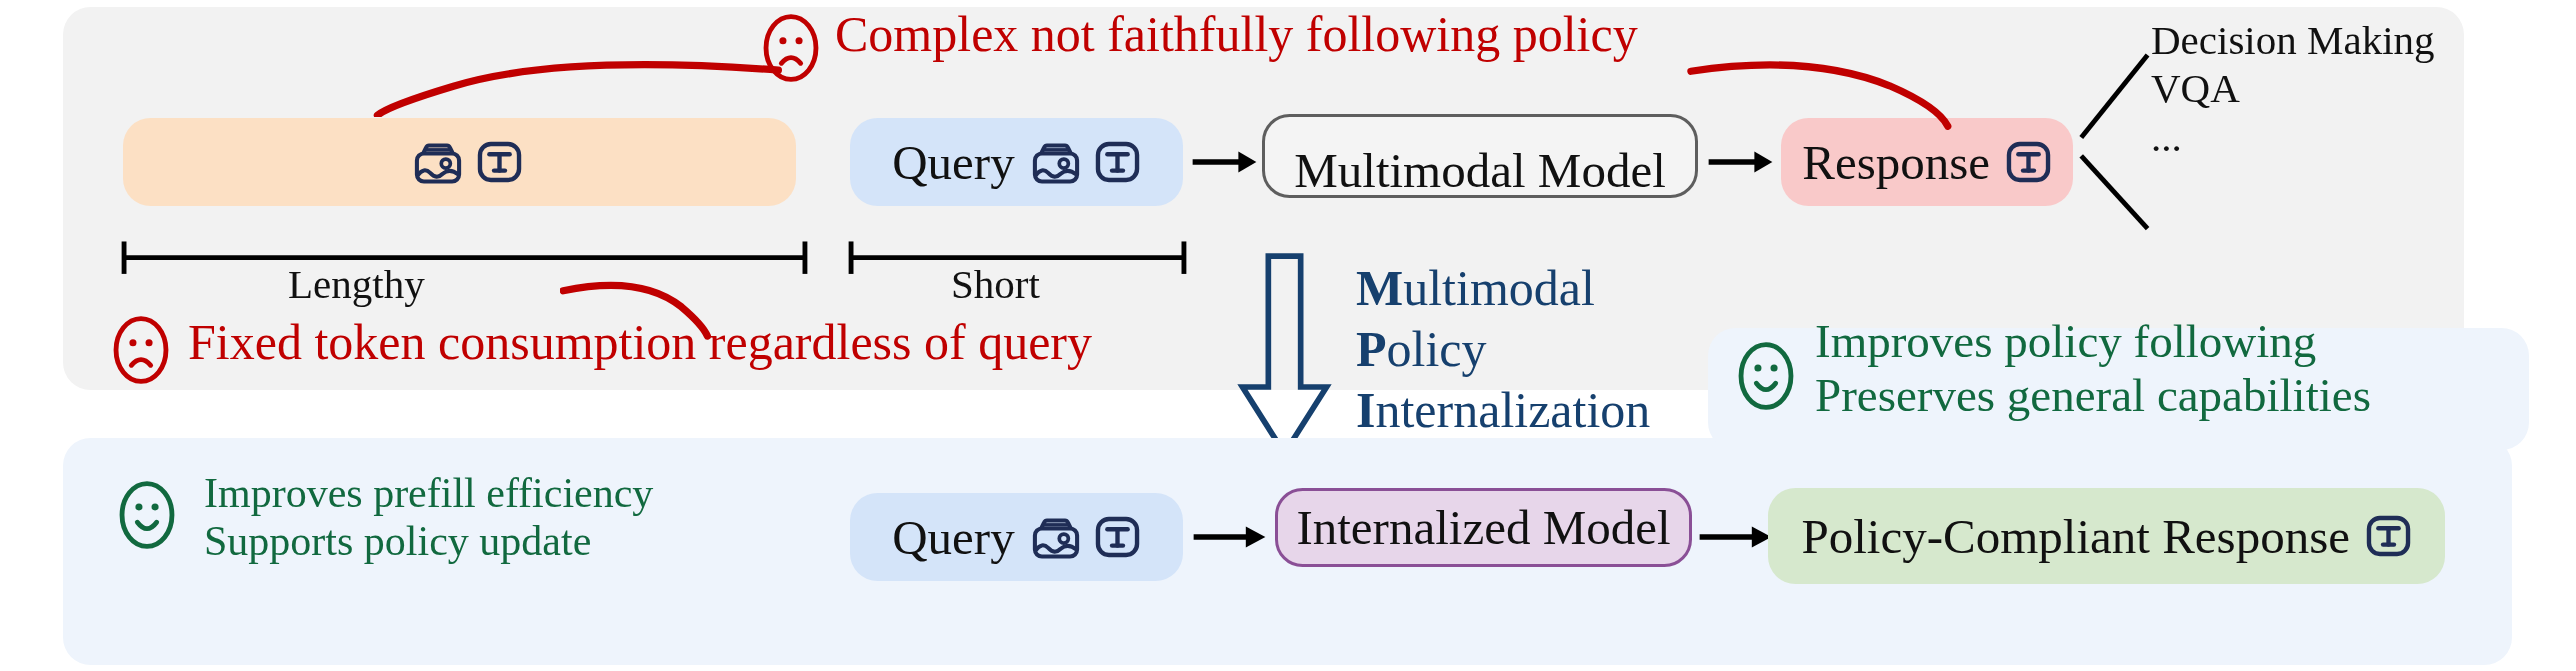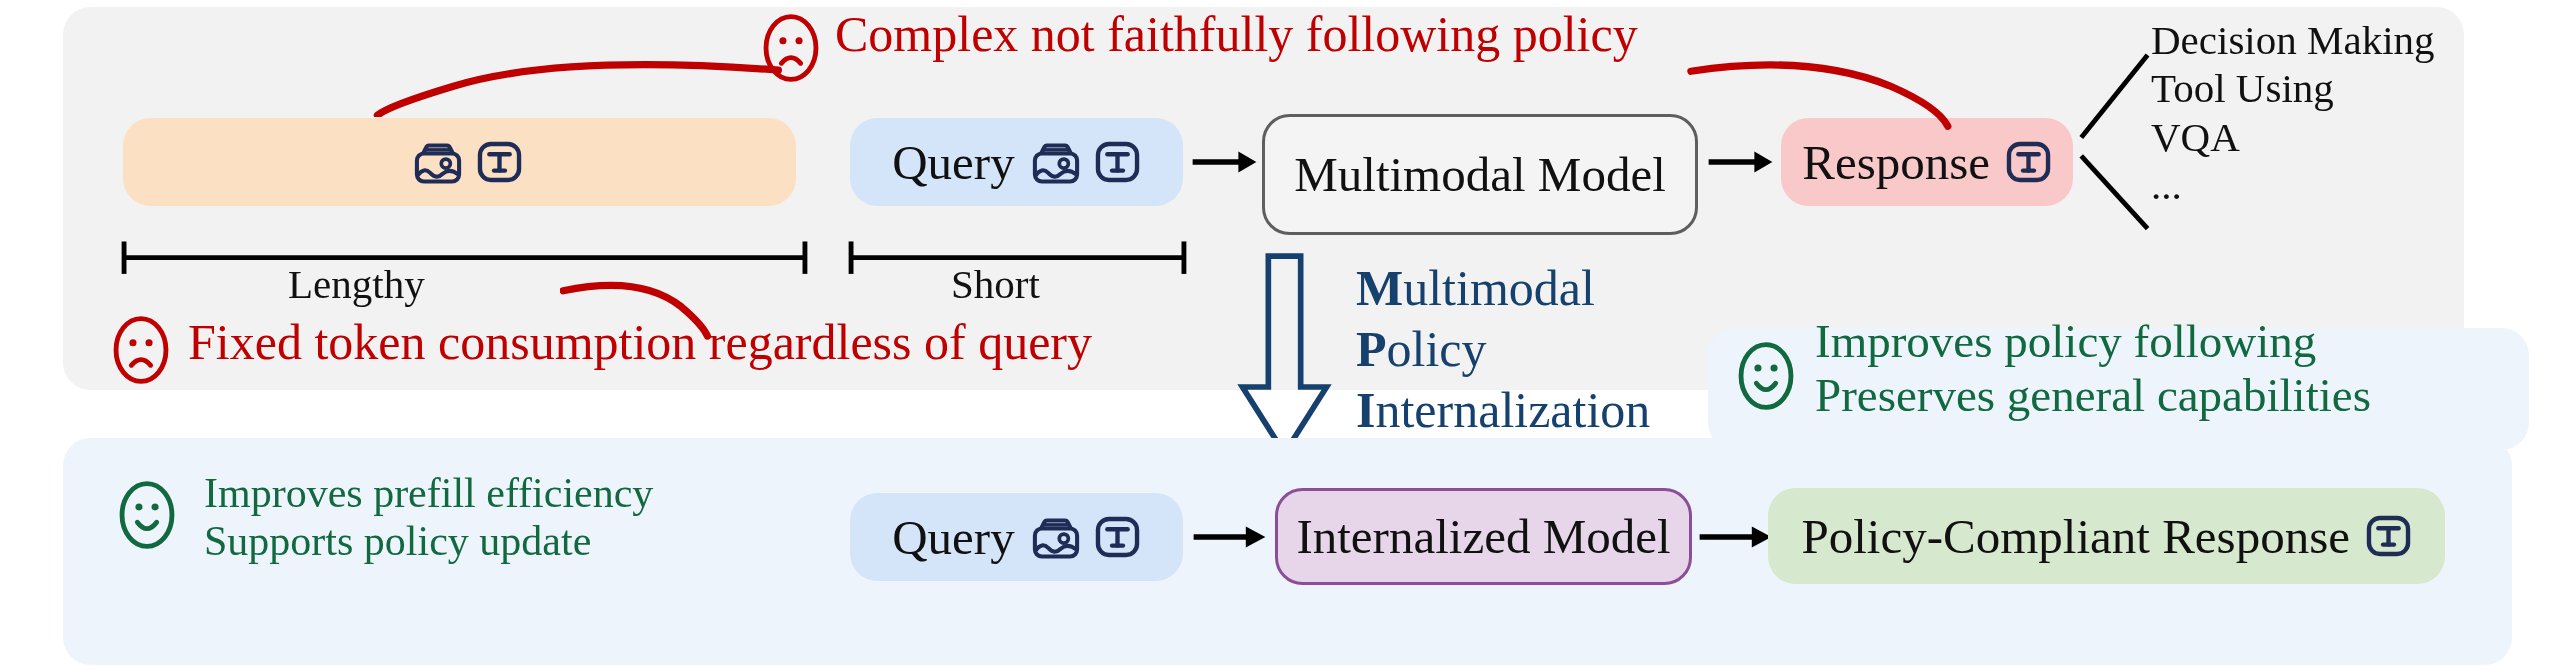--- a/index.html
+++ b/index.html
@@ -10,27 +10,27 @@
   #top-panel{left:63px;top:6.5px;width:2401px;height:383px;background:#f2f2f2;}
   #bottom-panel{left:63px;top:438px;width:2449px;height:227px;background:#eef4fc;}
 
   .chip{position:absolute;border-radius:27.6px;display:flex;align-items:center;
         justify-content:center;box-sizing:border-box;white-space:nowrap;}
   .chip-label{color:#111111;font-size:49px;line-height:1;}
 
   
   #policy-chip{left:123px;top:118px;width:673px;height:88px;background:#fce0c4;}
   #query-chip-top{left:850px;top:118px;width:333px;height:88px;background:#d4e4f9;}
-  #mm-model-chip{left:1262px;top:114px;width:436px;height:121px;background:#f4f4f4;
-                 border:3.2px solid #5e5e5e;border-radius:27.6px;}
+  #mm-model-chip{left:1262px;top:114px;width:436px;height:84px;background:#f4f4f4;
+                 border:3.2px solid #5e5e5e;border-radius:27.6px;align-items:flex-end;}
   #response-chip{left:1781px;top:118px;width:292px;height:88px;background:#f9c9c9;}
 
   
   #query-chip-bot{left:850px;top:493px;width:333px;height:88px;background:#d4e4f9;}
-  #int-model-chip{left:1275px;top:488px;width:417px;height:97px;background:#e7d6ea;
+  #int-model-chip{left:1275px;top:488px;width:417px;height:79px;background:#e7d6ea;
                   border:3.2px solid #8a4f96;border-radius:27.6px;}
   #pcr-chip{left:1768px;top:488px;width:677px;height:96px;background:#d6e8cd;}
 
   .icon-row{display:inline-flex;align-items:center;gap:10.5px;margin-left:14.6px;}
   .icon-svg{display:block;}
 
   
   .arrow{position:absolute;height:32px;}
   .arrow svg{display:block;}
 
@@ -154,21 +154,20 @@
   </svg>
 </div>
 <div class="leader" style="left:2078px;top:151px;">
   <svg width="89" height="89" viewBox="0 0 110 110">
     <line x1="4" y1="6" x2="86" y2="96" stroke="#000" stroke-width="6"></line>
   </svg>
 </div>
 
 <div id="task-list">
   <div>Decision Making</div>
-  <div>Tool Using</div>
   <div>VQA</div>
   <div>...</div>
 </div>
 
 <div class="face" style="left:762px;top:13px;">
   <svg width="58" height="70" viewBox="0 0 72 86">
     <ellipse cx="36" cy="43" rx="31" ry="39" fill="none" stroke="#c00000" stroke-width="6"></ellipse>
     <circle cx="26" cy="34" r="4.4" fill="#c00000"></circle>
     <circle cx="46" cy="34" r="4.4" fill="#c00000"></circle>
     <path d="M24 62 Q36 48 48 62" fill="none" stroke="#c00000" stroke-width="6" stroke-linecap="round"></path>

